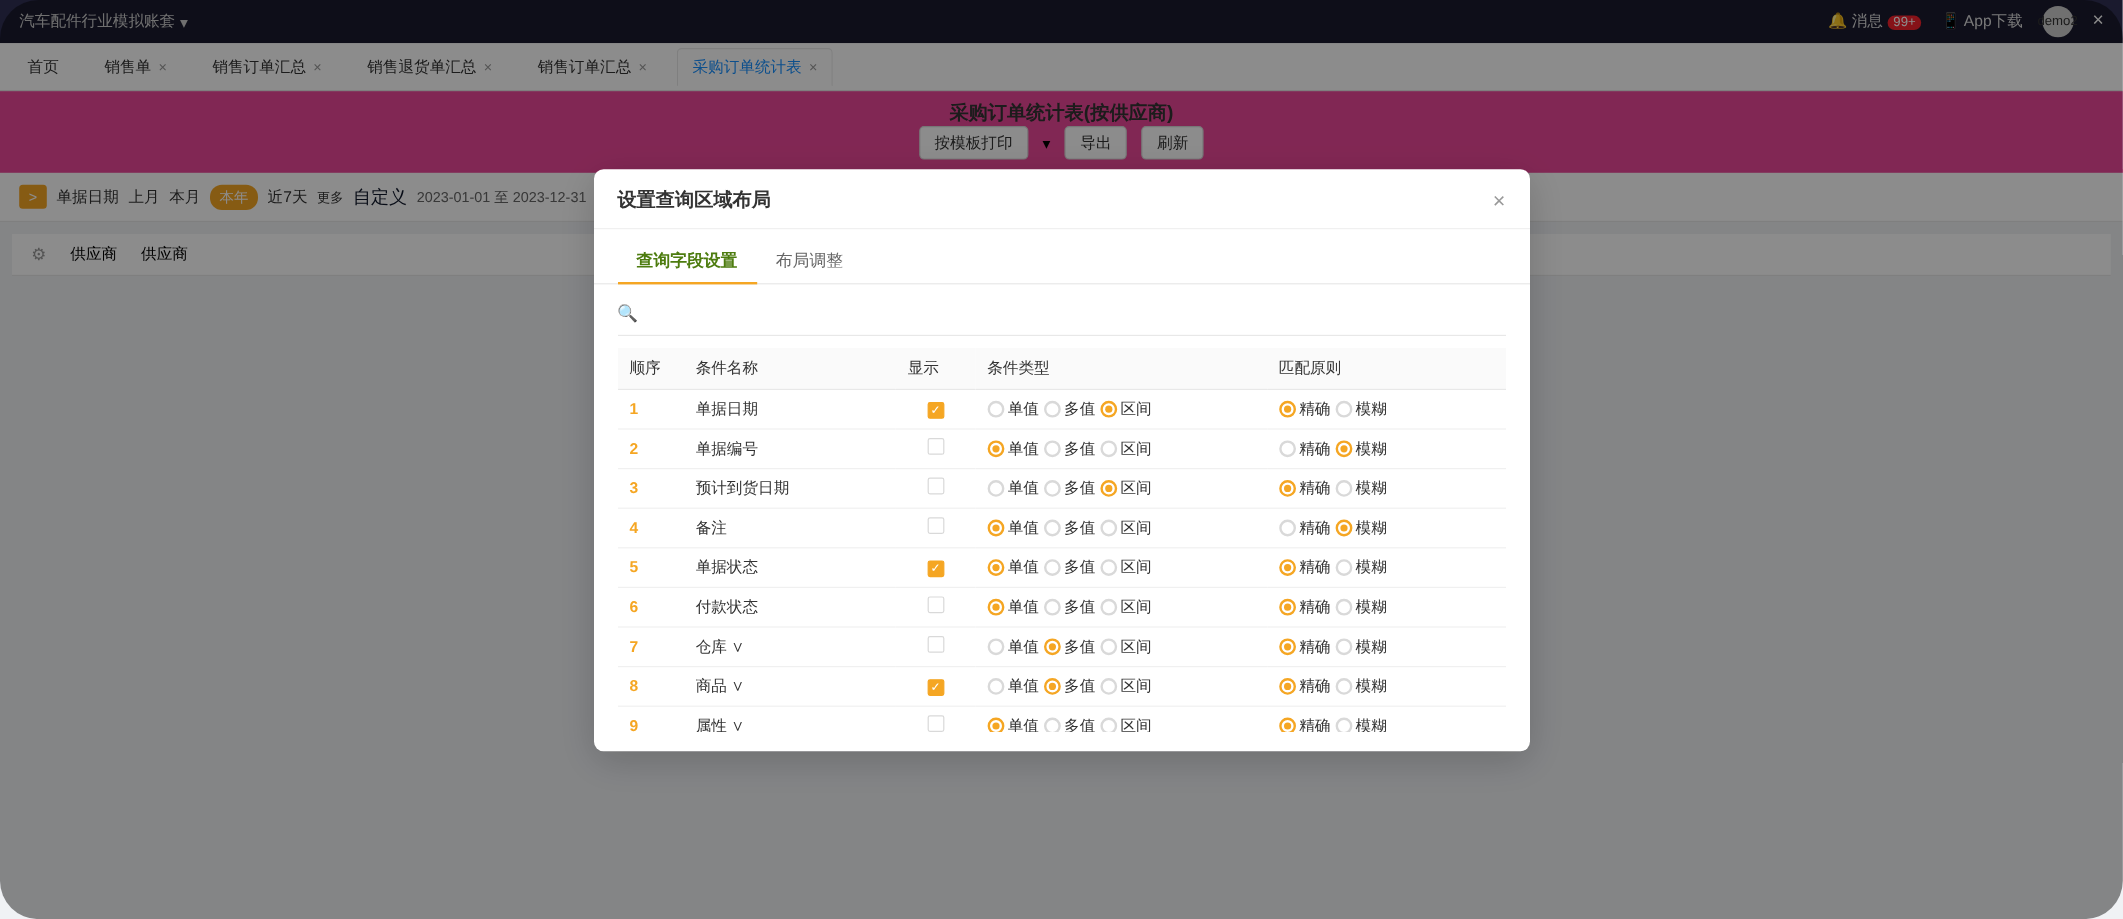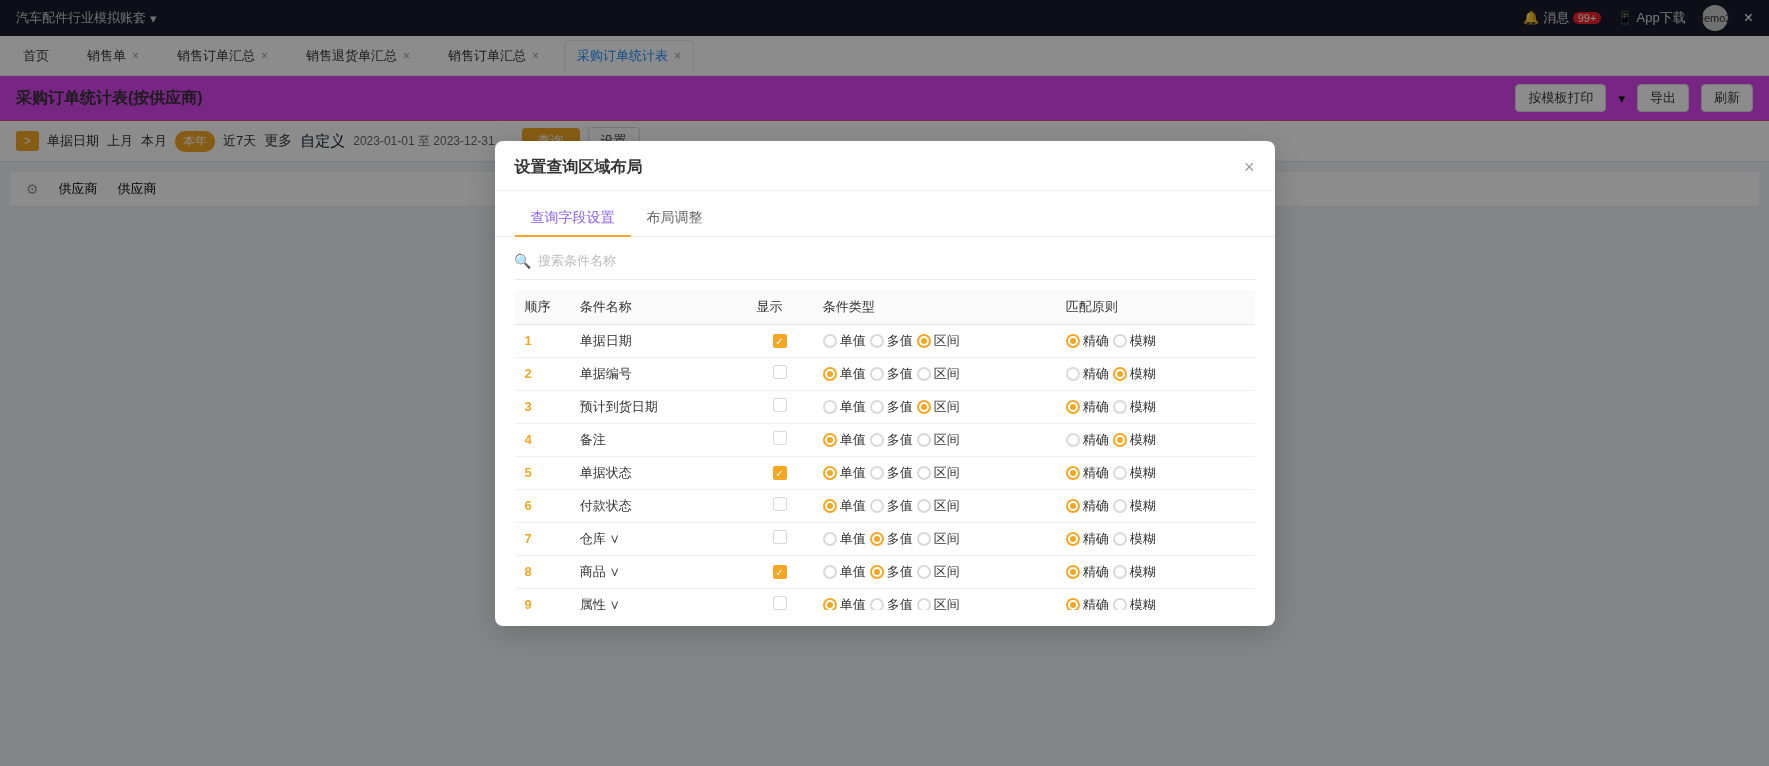--- a/index.html
+++ b/index.html
@@ -47,26 +47,27 @@
       background: #fff;
       border-color: #e8e8e8;
       border-bottom-color: #fff;
       color: #1890ff;
     }
     .tab-item .tab-close { color: #999; font-size: 12px; }
     .tab-home { background: transparent; color: #333; }
 
     
     .page-header {
-      background: #d946ef;
+      background: #ec4899;
       padding: 8px 16px;
-      border-bottom: 1px solid #ec4899;
+      border-bottom: 3px solid #ec4899;
       display: flex;
       align-items: center;
       justify-content: space-between;
+      flex-direction: column;
     }
     .page-title { font-size: 16px; font-weight: bold; color: #333; }
     .header-actions { display: flex; gap: 12px; align-items: center; }
     .btn-outline { border: 1px solid #d9d9d9; background: #fff; padding: 4px 12px; border-radius: 4px; cursor: pointer; font-size: 13px; color: #333; }
 
     
     .filter-bar {
       background: #fff;
       padding: 6px 16px;
       border-bottom: 1px solid #e8e8e8;
@@ -99,20 +100,21 @@
 
     
     .overlay {
       position: fixed;
       top: 0; left: 0; right: 0; bottom: 0;
       background: rgba(0,0,0,0.45);
       display: flex;
       align-items: center;
       justify-content: center;
       z-index: 1000;
+      border-radius: 32px;
     }
 
     
     .modal {
       background: #fff;
       border-radius: 8px;
       width: 780px;
       max-height: 680px;
       display: flex;
       flex-direction: column;
@@ -135,23 +137,23 @@
     }
     .modal-tab {
       padding: 8px 16px;
       font-size: 14px;
       cursor: pointer;
       color: #666;
       border-bottom: 2px solid transparent;
       margin-bottom: -1px;
     }
     .modal-tab.active {
-      color: #8b5cf6;
+      color: #4d7c0f;
       border-bottom-color: #f5a623;
-      font-weight: 400;
+      font-weight: 700;
     }
     .modal-body { padding: 16px 20px; flex: 1; overflow: hidden; display: flex; flex-direction: column; }
 
     
     .search-bar {
       display: flex;
       align-items: center;
       border-bottom: 1px solid #e8e8e8;
       padding-bottom: 10px;
       margin-bottom: 10px;
@@ -280,21 +282,21 @@
   </div>
 </div>
 
 <div class="filter-bar">
   <button class="filter-toggle">&gt;</button>
   <span class="filter-label">单据日期</span>
   <span style="font-size:13px;cursor:pointer;color:#333;">上月</span>
   <span style="font-size:13px;cursor:pointer;color:#333;">本月</span>
   <span class="date-chip">本年</span>
   <span style="font-size:13px;cursor:pointer;color:#333;">近7天</span>
-  <span style="font-size:14px;cursor:pointer;color:#333;">更多</span>
+  <span style="font-size:11px;cursor:pointer;color:#333;">更多</span>
   <span style="font-size:15px;cursor:pointer;color:#0f172a;">自定义</span>
   <span class="date-range">2023-01-01 至 2023-12-31</span>
   <span style="color:#999;">...</span>
   <button class="btn-query">查询</button>
   <button class="btn-set">设置</button>
 </div>
 
 <div class="main-content">
   <div class="table-header-row">
     <span class="gear-icon">⚙</span>
@@ -317,21 +319,20 @@
       </div>
       <div class="modal-tab">
         <span>布局调整</span>
       </div>
     </div>
 
     <div class="modal-body">
 
       <div class="search-bar">
         <span class="search-icon">🔍</span>
-        <input class="search-input" type="text" placeholder="搜索条件名称" style="">
       </div>
 
       <div class="table-scroll">
         <table class="config-table">
           <thead>
             <tr>
               <th class="col-order">顺序</th>
               <th class="col-name">条件名称</th>
               <th class="col-display">显示</th>
               <th class="col-type">条件类型</th>

